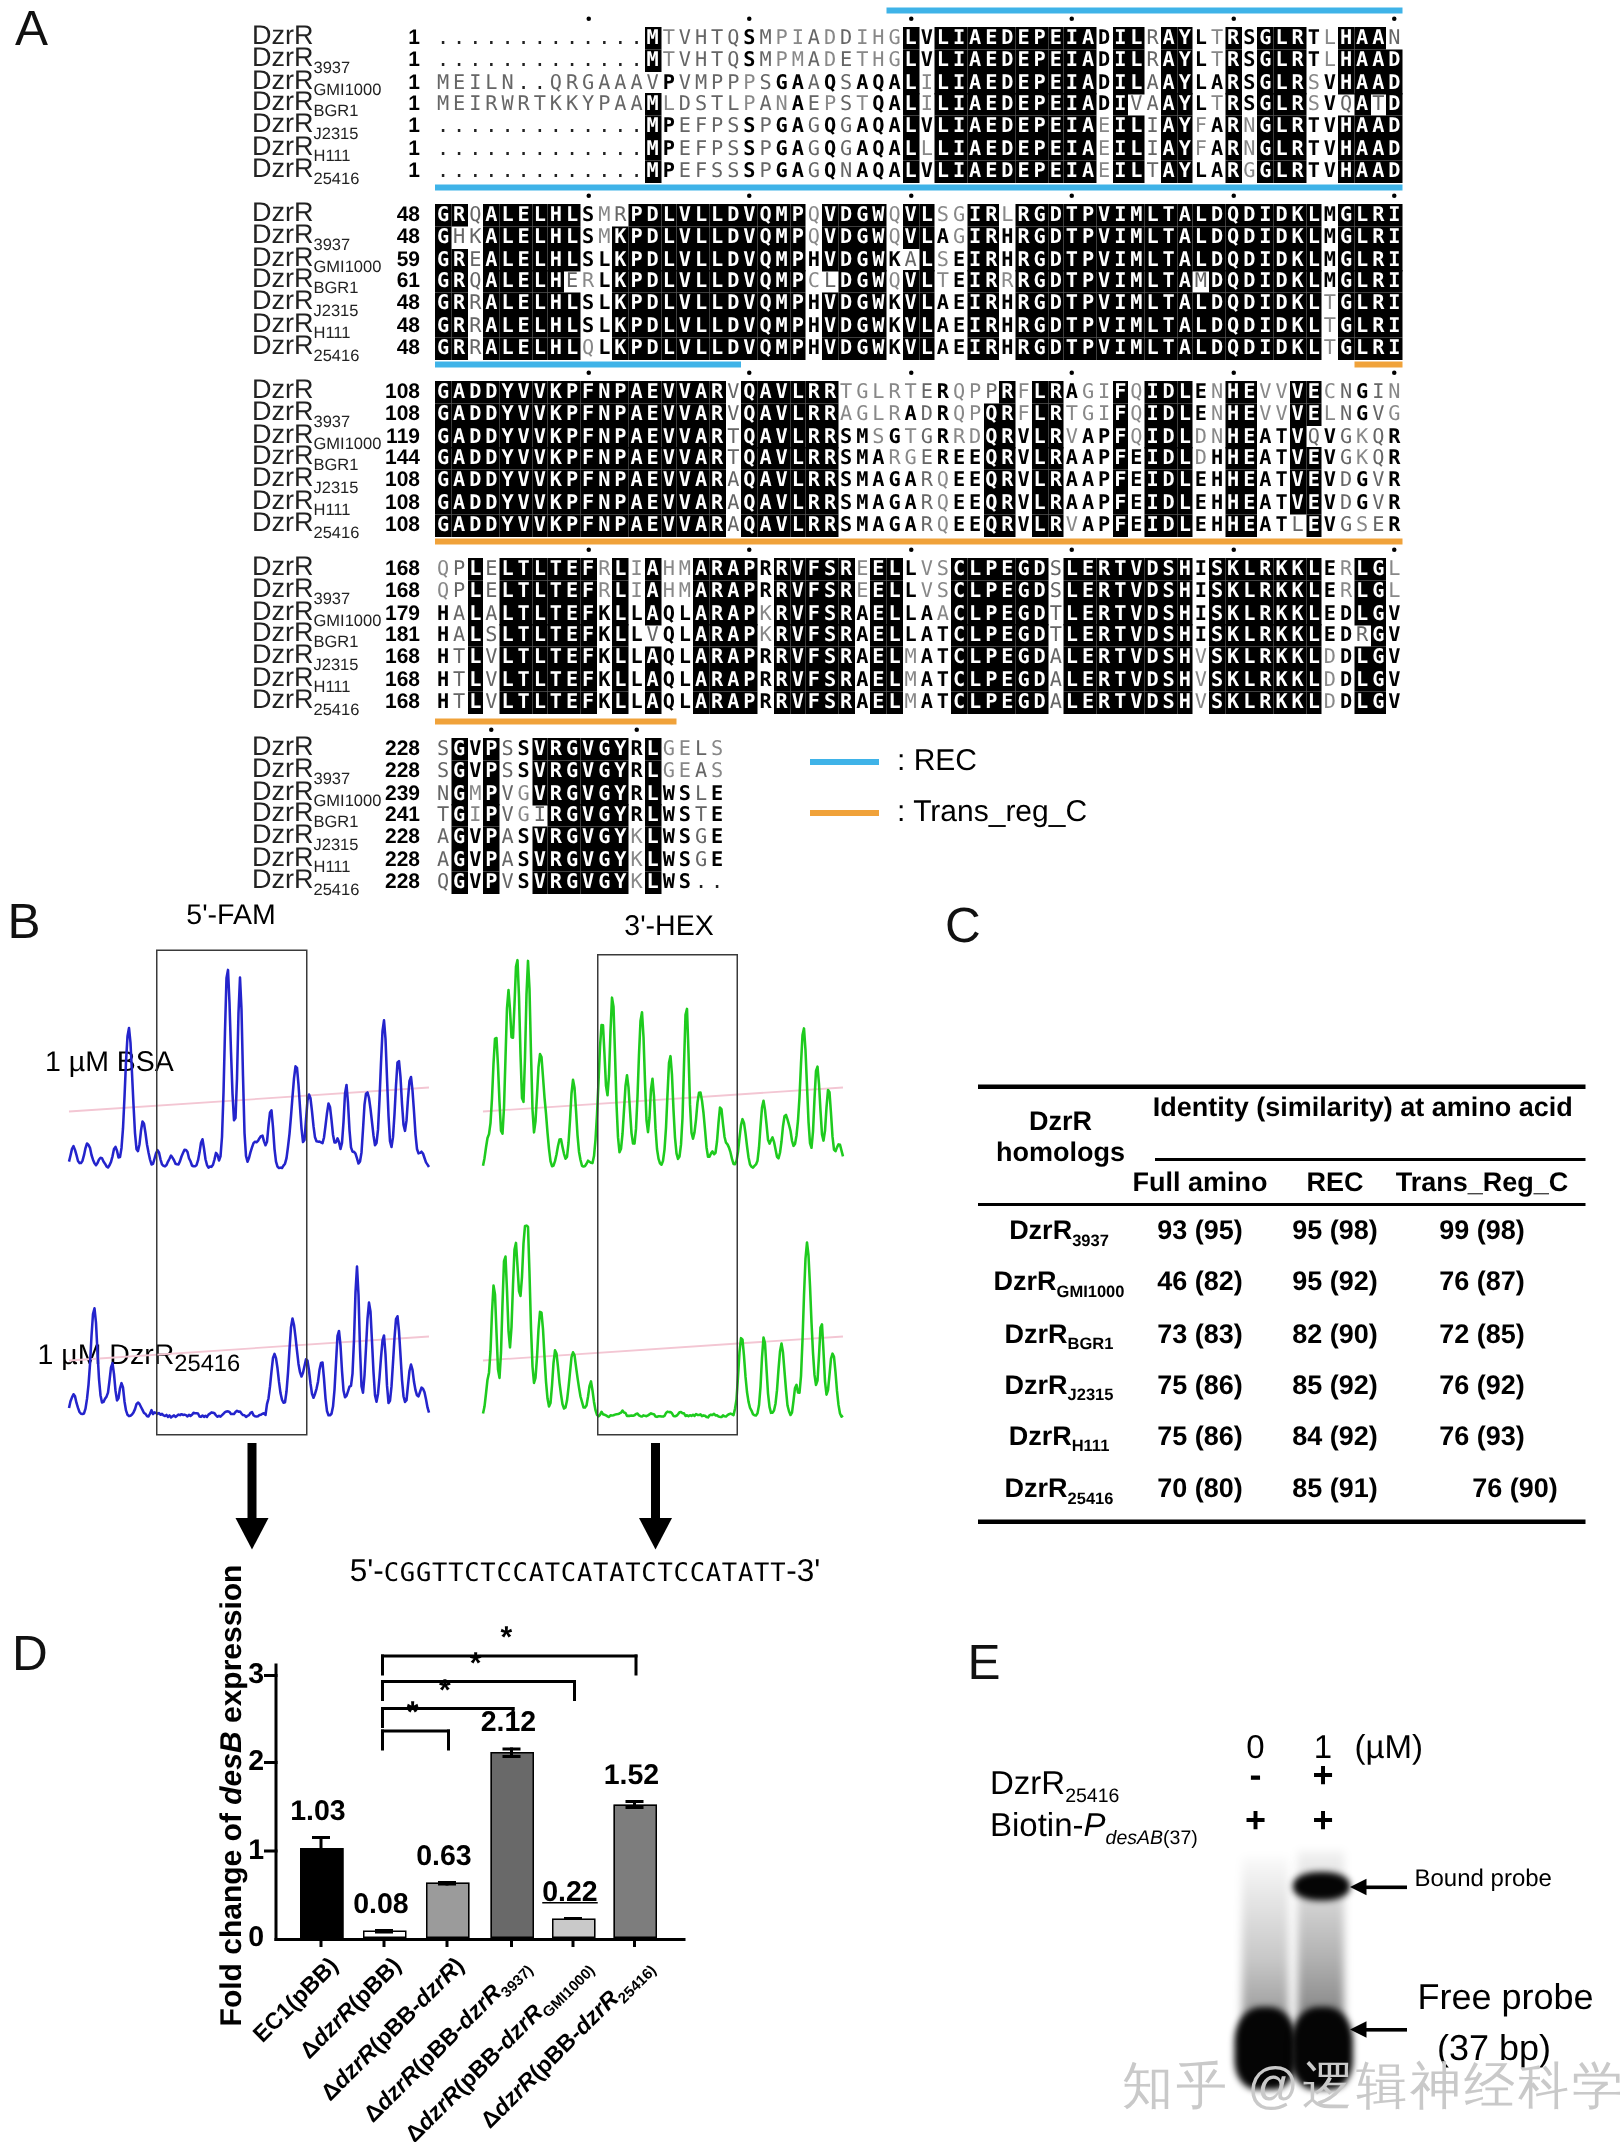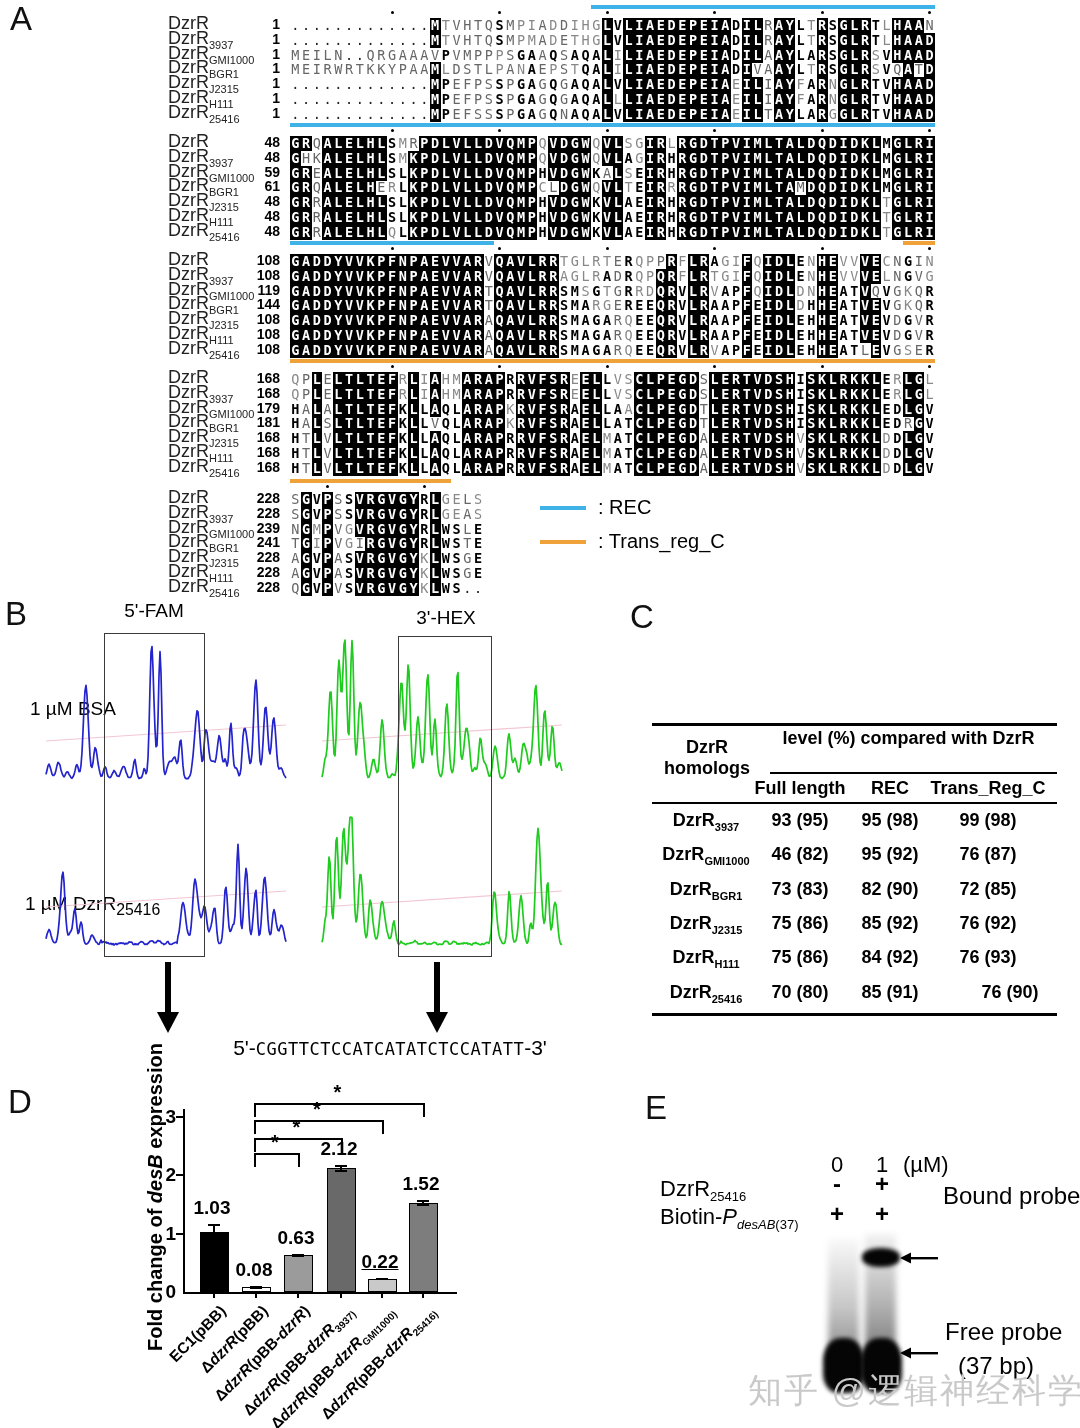--- a/index.html
+++ b/index.html
@@ -335,25 +335,25 @@
   </div>
 
   <div class="panel-label" style="left:630px;top:598px">C</div>
   <div id="tableC">
     <div class="crule" style="left:652px;top:723px;width:405px;height:2.5px"></div>
     <div class="cth" style="left:652px;top:737px;width:110px">
       <div>DzrR</div>
       <div>homologs</div>
     </div>
     <div class="cth" style="left:760px;top:728px;width:297px">
-      <div>level (%) compared with DzrR</div>
+      <div>Identity (similarity) at amino acid</div>
     </div>
     <div class="crule" style="left:770px;top:772px;width:287px;height:2px"></div>
     <div id="tableC-subheads">
-        <div class="cth" style="left: 730px; top: 778px; width: 140px;">Full length</div>
+        <div class="cth" style="left: 730px; top: 778px; width: 140px;">Full amino</div>
         <div class="cth" style="left: 820px; top: 778px; width: 140px;">REC</div>
         <div class="cth" style="left: 918px; top: 778px; width: 140px;">Trans_Reg_C</div>
       </div>
     <div class="crule" style="left:652px;top:802px;width:405px;height:2px"></div>
     <div id="tableC-rows">
         <div class="ccell" style="left: 631px; top: 810px; width: 150px;">DzrR<sub>3937</sub></div>
         <div class="ccell" style="left: 730px; top: 810px; width: 140px;">93 (95)</div>
         <div class="ccell" style="left: 820px; top: 810px; width: 140px;">95 (98)</div>
         <div class="ccell" style="left: 918px; top: 810px; width: 140px;">99 (98)</div>
         <div class="ccell" style="left: 631px; top: 844.3px; width: 150px;">DzrR<sub>GMI1000</sub></div>
@@ -456,21 +456,21 @@
          background:linear-gradient(to bottom,rgba(0,0,0,0.05),rgba(0,0,0,0.30) 55%,rgba(0,0,0,0.5) 90%)"></div>
     <div class="blob" style="left:47px;top:20px;width:38px;height:19px;border-radius:45%"></div>
     <div class="blob" style="left:8px;top:110px;width:41px;height:55px;border-radius:42% 42% 35% 35%"></div>
     <div class="blob" style="left:46px;top:110px;width:41px;height:55px;border-radius:42% 42% 35% 35%"></div>
   </div>
 
   <svg style="left:900px;top:1251px" width="38" height="14">
     <rect x="9" y="6" width="29" height="2.4" fill="#000"></rect>
     <polygon points="0,7 11,1.5 11,12.5" fill="#000"></polygon>
   </svg>
-  <div class="etext" style="left:943px;top:1182px;font-size:24px">Bound probe</div>
+  <div class="etext" style="left:943px;top:1244px;font-size:16px">Bound probe</div>
   <svg style="left:900px;top:1346px" width="38" height="14">
     <rect x="9" y="6" width="29" height="2.4" fill="#000"></rect>
     <polygon points="0,7 11,1.5 11,12.5" fill="#000"></polygon>
   </svg>
   <div class="etext" style="left:945px;top:1318px;font-size:24px">Free probe</div>
   <div class="etext" style="left:958px;top:1352px;font-size:24px">(37 bp)</div>
   <div class="watermark" style="left:748px;top:1368px">知乎 @逻辑神经科学</div>
 
 <div class="dyticklabel" style="left: 152px; top: 1281px;">0</div>
     <div class="dyticklabel" style="left: 152px; top: 1222.67px;">1</div>

